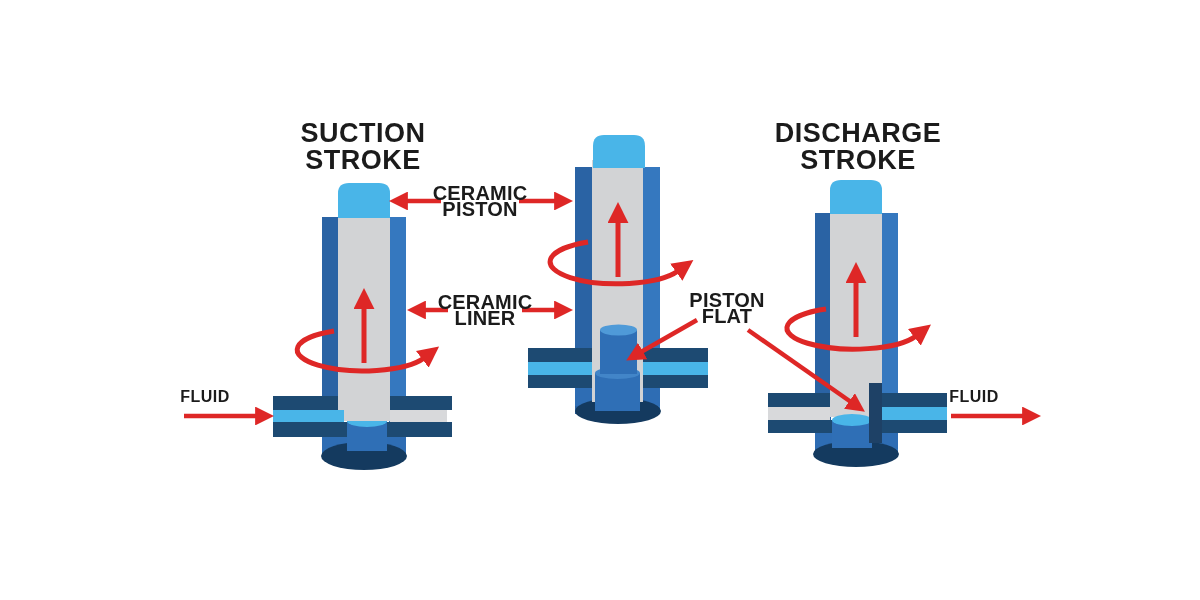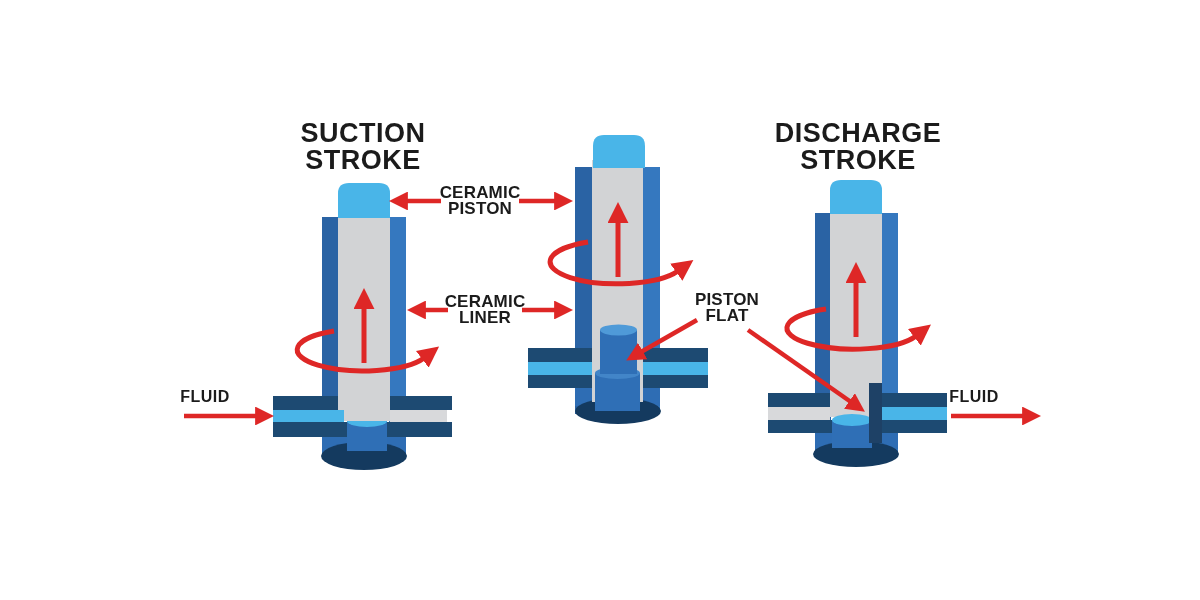--- a/index.html
+++ b/index.html
@@ -9,21 +9,21 @@
     font-family:"Liberation Sans",sans-serif;
     padding-left:8px;
   }
   .stage svg{position:absolute;left:0;top:0;}
   .lbl{
     position:absolute;transform:translateX(-50%);
     text-align:center;font-weight:bold;color:var(--text,#1b1b1b);
     white-space:pre-line;user-select:none;
   }
   .lbl.title{font-size:27px;line-height:27px;letter-spacing:.5px;}
-  .lbl.small{font-size:17px;line-height:16px;letter-spacing:.2px;}
+  .lbl.small{font-size:20px;line-height:16px;letter-spacing:.2px;}
   .lbl.fluid{font-size:16px;line-height:18px;letter-spacing:.5px;}
   
   .f-light  {fill:var(--light-blue,#49b5e8);}
   .f-mid    {fill:var(--mid-blue,#2e6db4);}
   .f-mid2   {fill:var(--mid-blue2,#2f6fb6);}
   .f-wl     {fill:var(--mid-blue-dark,#2a63a4);}
   .f-wr     {fill:var(--mid-blue-light,#3578bf);}
   .f-dark   {fill:var(--dark-navy,#1d4a72);}
   .f-darker {fill:var(--darker-navy,#143a5f);}
   .f-flat   {fill:var(--flat-bar,#1e4166);}

